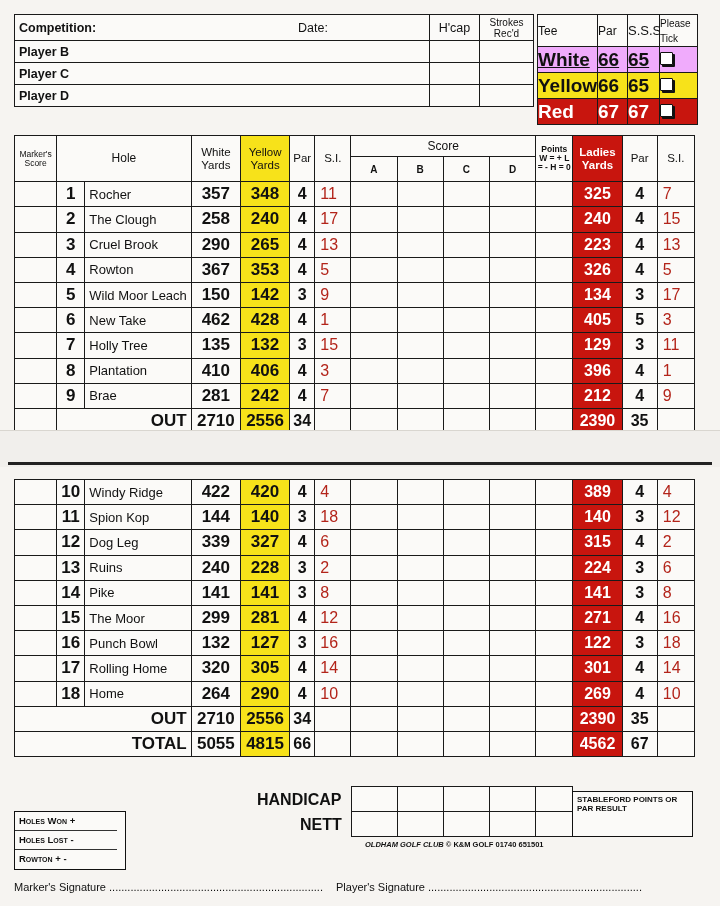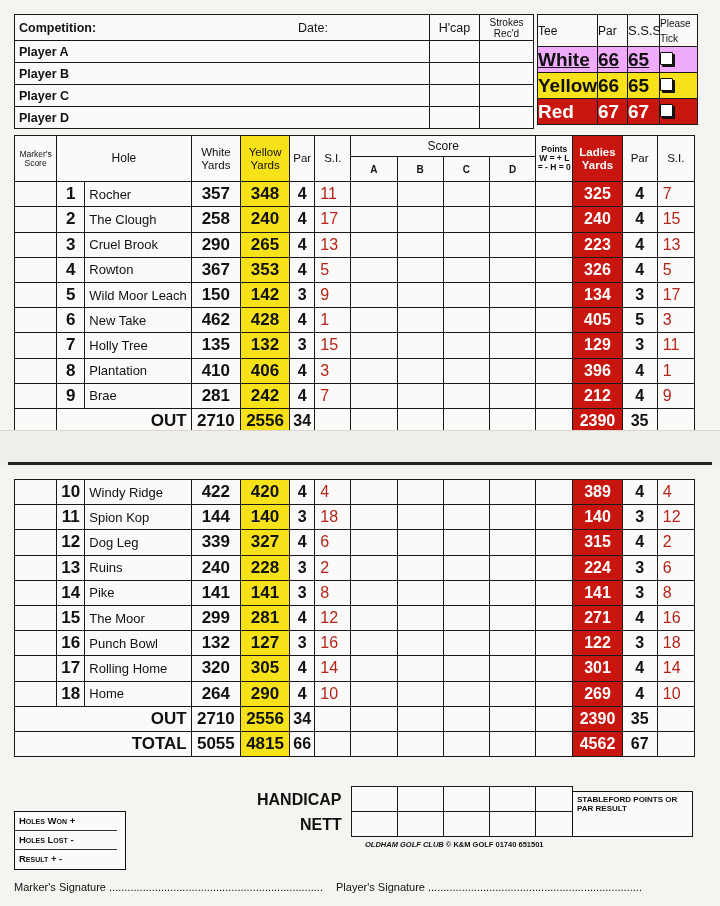--- a/index.html
+++ b/index.html
@@ -63,25 +63,20 @@
   <tbody>
       <tr class="hdr">
     <td class="lbl hdr" style="position:relative;">
       <span>Competition:</span>
       <span style="position:absolute;left:283px;font-weight:normal;">Date:</span>
     </td>
     <td class="hdr-c">H'cap</td>
     <td class="hdr-small">Strokes Rec'd</td>
   </tr>
   <tr>
-        <td class="lbl"><span>Player A</span></td>
-        <td></td>
-        <td></td>
-      </tr>
-  <tr>
         <td class="lbl"><span>Player B</span></td>
         <td></td>
         <td></td>
       </tr>
   <tr>
         <td class="lbl"><span>Player C</span></td>
         <td></td>
         <td></td>
       </tr>
   <tr>
@@ -543,21 +538,21 @@
         <td class="red">4562</td>
         <td class="par">67</td>
         <td></td>
       </tr>
     </tbody>
 </table>
 
 <div id="holes-won" class="abs">
   <div>Holes Won   +</div>
   <div>Holes Lost   -</div>
-  <div>Result   +      -</div>
+  <div>Rowton   +      -</div>
 </div>
 
 <div class="abs bold-lbl" style="left:257px;top:791px;">HANDICAP</div>
 <div class="abs bold-lbl" style="left:300px;top:816px;">NETT</div>
 
 <table id="hn" class="abs">
   <colgroup>
       <col style="width:46px">
       <col style="width:46px">
       <col style="width:46px">

